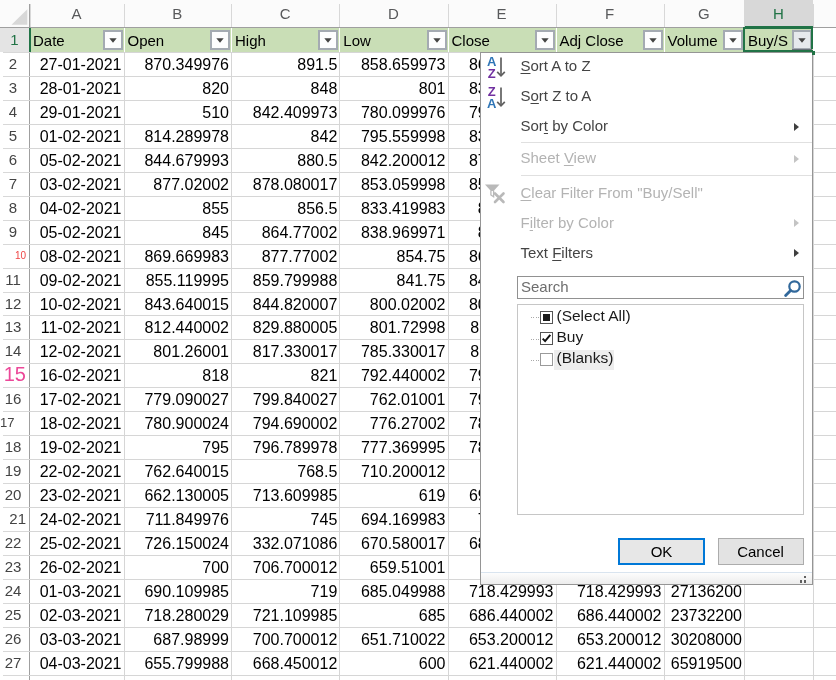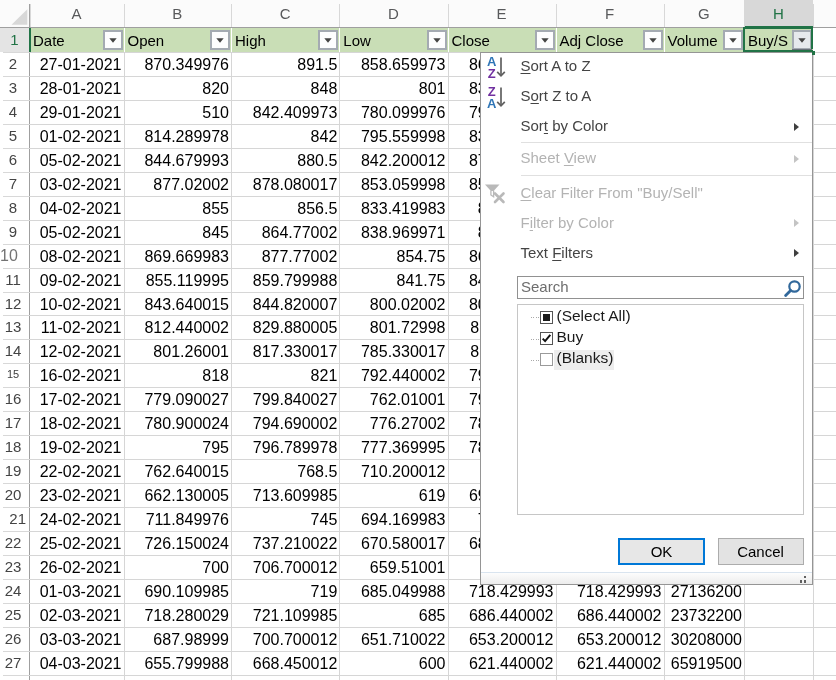--- a/index.html
+++ b/index.html
@@ -46,35 +46,35 @@
 <div class="a" style="left:0;top:123.8px;width:26px;height:23.95px;line-height:23.95px;text-align:center;font-size:15px;color:#444">5</div>
 <div class="a" style="left:3px;top:123.8px;width:26.5px;height:1px;background:#d8d8d8"></div>
 <div class="a" style="left:0;top:147.8px;width:26px;height:23.95px;line-height:23.95px;text-align:center;font-size:15px;color:#444">6</div>
 <div class="a" style="left:3px;top:147.8px;width:26.5px;height:1px;background:#d8d8d8"></div>
 <div class="a" style="left:0;top:171.8px;width:26px;height:23.95px;line-height:23.95px;text-align:center;font-size:15px;color:#444">7</div>
 <div class="a" style="left:3px;top:171.8px;width:26.5px;height:1px;background:#d8d8d8"></div>
 <div class="a" style="left:0;top:195.7px;width:26px;height:23.95px;line-height:23.95px;text-align:center;font-size:15px;color:#444">8</div>
 <div class="a" style="left:3px;top:195.7px;width:26.5px;height:1px;background:#d8d8d8"></div>
 <div class="a" style="left:0;top:219.7px;width:26px;height:23.95px;line-height:23.95px;text-align:center;font-size:15px;color:#444">9</div>
 <div class="a" style="left:3px;top:219.7px;width:26.5px;height:1px;background:#d8d8d8"></div>
-<div class="a" style="left:0;top:243.6px;width:26px;height:23.95px;line-height:23.95px;text-align:left;font-size:16px;color:#737373">10</div>
+<div class="a" style="left:0;top:243.6px;width:26px;height:23.95px;line-height:23.95px;text-align:right;font-size:10px;color:#ef4444">10</div>
 <div class="a" style="left:3px;top:243.6px;width:26.5px;height:1px;background:#d8d8d8"></div>
 <div class="a" style="left:0;top:267.5px;width:26px;height:23.95px;line-height:23.95px;text-align:center;font-size:15px;color:#444">11</div>
 <div class="a" style="left:3px;top:267.5px;width:26.5px;height:1px;background:#d8d8d8"></div>
 <div class="a" style="left:0;top:291.5px;width:26px;height:23.95px;line-height:23.95px;text-align:center;font-size:15px;color:#444">12</div>
 <div class="a" style="left:3px;top:291.5px;width:26.5px;height:1px;background:#d8d8d8"></div>
 <div class="a" style="left:0;top:315.4px;width:26px;height:23.95px;line-height:23.95px;text-align:center;font-size:15px;color:#444">13</div>
 <div class="a" style="left:3px;top:315.4px;width:26.5px;height:1px;background:#d8d8d8"></div>
 <div class="a" style="left:0;top:339.4px;width:26px;height:23.95px;line-height:23.95px;text-align:center;font-size:15px;color:#444">14</div>
 <div class="a" style="left:3px;top:339.4px;width:26.5px;height:1px;background:#d8d8d8"></div>
-<div class="a" style="left:0;top:363.3px;width:26px;height:23.95px;line-height:23.95px;text-align:center;font-size:11px;color:#404040">15</div>
+<div class="a" style="left:0;top:363.3px;width:26px;height:23.95px;line-height:23.95px;text-align:right;font-size:20px;color:#ec4899">15</div>
 <div class="a" style="left:3px;top:363.3px;width:26.5px;height:1px;background:#d8d8d8"></div>
 <div class="a" style="left:0;top:387.3px;width:26px;height:23.95px;line-height:23.95px;text-align:center;font-size:15px;color:#444">16</div>
 <div class="a" style="left:3px;top:387.3px;width:26.5px;height:1px;background:#d8d8d8"></div>
-<div class="a" style="left:0;top:411.2px;width:26px;height:23.95px;line-height:23.95px;text-align:center;font-size:15px;color:#444">17</div>
+<div class="a" style="left:0;top:411.2px;width:26px;height:23.95px;line-height:23.95px;text-align:left;font-size:13px;color:#444">17</div>
 <div class="a" style="left:3px;top:411.2px;width:26.5px;height:1px;background:#d8d8d8"></div>
 <div class="a" style="left:0;top:435.2px;width:26px;height:23.95px;line-height:23.95px;text-align:center;font-size:15px;color:#444">18</div>
 <div class="a" style="left:3px;top:435.2px;width:26.5px;height:1px;background:#d8d8d8"></div>
 <div class="a" style="left:0;top:459.1px;width:26px;height:23.95px;line-height:23.95px;text-align:center;font-size:15px;color:#444">19</div>
 <div class="a" style="left:3px;top:459.1px;width:26.5px;height:1px;background:#d8d8d8"></div>
 <div class="a" style="left:0;top:483.1px;width:26px;height:23.95px;line-height:23.95px;text-align:center;font-size:15px;color:#444">20</div>
 <div class="a" style="left:3px;top:483.1px;width:26.5px;height:1px;background:#d8d8d8"></div>
 <div class="a" style="left:0;top:507.1px;width:26px;height:23.95px;line-height:23.95px;text-align:right;font-size:15px;color:#444">21</div>
 <div class="a" style="left:3px;top:507.1px;width:26.5px;height:1px;background:#d8d8d8"></div>
 <div class="a" style="left:0;top:531.0px;width:26px;height:23.95px;line-height:23.95px;text-align:center;font-size:15px;color:#444">22</div>
@@ -269,21 +269,21 @@
 <div class="cell" style="left:237.3px;top:483.1px;width:100px;height:23.95px;line-height:26.349999999999998px">713.609985</div>
 <div class="cell" style="left:345.5px;top:483.1px;width:100px;height:23.95px;line-height:26.349999999999998px">619</div>
 <div class="cell" style="left:453.5px;top:483.1px;width:100px;height:23.95px;line-height:26.349999999999998px">698.840027</div>
 <div class="cell" style="left:31.5px;top:507.1px;width:90px;height:23.95px;line-height:26.349999999999998px">24-02-2021</div>
 <div class="cell" style="left:129px;top:507.1px;width:100px;height:23.95px;line-height:26.349999999999998px">711.849976</div>
 <div class="cell" style="left:237.3px;top:507.1px;width:100px;height:23.95px;line-height:26.349999999999998px">745</div>
 <div class="cell" style="left:345.5px;top:507.1px;width:100px;height:23.95px;line-height:26.349999999999998px">694.169983</div>
 <div class="cell" style="left:453.5px;top:507.1px;width:100px;height:23.95px;line-height:26.349999999999998px">742.02002</div>
 <div class="cell" style="left:31.5px;top:531.0px;width:90px;height:23.95px;line-height:26.349999999999998px">25-02-2021</div>
 <div class="cell" style="left:129px;top:531.0px;width:100px;height:23.95px;line-height:26.349999999999998px">726.150024</div>
-<div class="cell" style="left:237.3px;top:531.0px;width:100px;height:23.95px;line-height:26.349999999999998px">737.210022</div>
+<div class="cell" style="left:237.3px;top:531.0px;width:100px;height:23.95px;line-height:26.349999999999998px">332.071086</div>
 <div class="cell" style="left:345.5px;top:531.0px;width:100px;height:23.95px;line-height:26.349999999999998px">670.580017</div>
 <div class="cell" style="left:453.5px;top:531.0px;width:100px;height:23.95px;line-height:26.349999999999998px">682.219971</div>
 <div class="cell" style="left:31.5px;top:555.0px;width:90px;height:23.95px;line-height:26.349999999999998px">26-02-2021</div>
 <div class="cell" style="left:129px;top:555.0px;width:100px;height:23.95px;line-height:26.349999999999998px">700</div>
 <div class="cell" style="left:237.3px;top:555.0px;width:100px;height:23.95px;line-height:26.349999999999998px">706.700012</div>
 <div class="cell" style="left:345.5px;top:555.0px;width:100px;height:23.95px;line-height:26.349999999999998px">659.51001</div>
 <div class="cell" style="left:453.5px;top:555.0px;width:100px;height:23.95px;line-height:26.349999999999998px">675.5</div>
 <div class="cell" style="left:31.5px;top:578.9px;width:90px;height:23.95px;line-height:26.349999999999998px">01-03-2021</div>
 <div class="cell" style="left:129px;top:578.9px;width:100px;height:23.95px;line-height:26.349999999999998px">690.109985</div>
 <div class="cell" style="left:237.3px;top:578.9px;width:100px;height:23.95px;line-height:26.349999999999998px">719</div>

